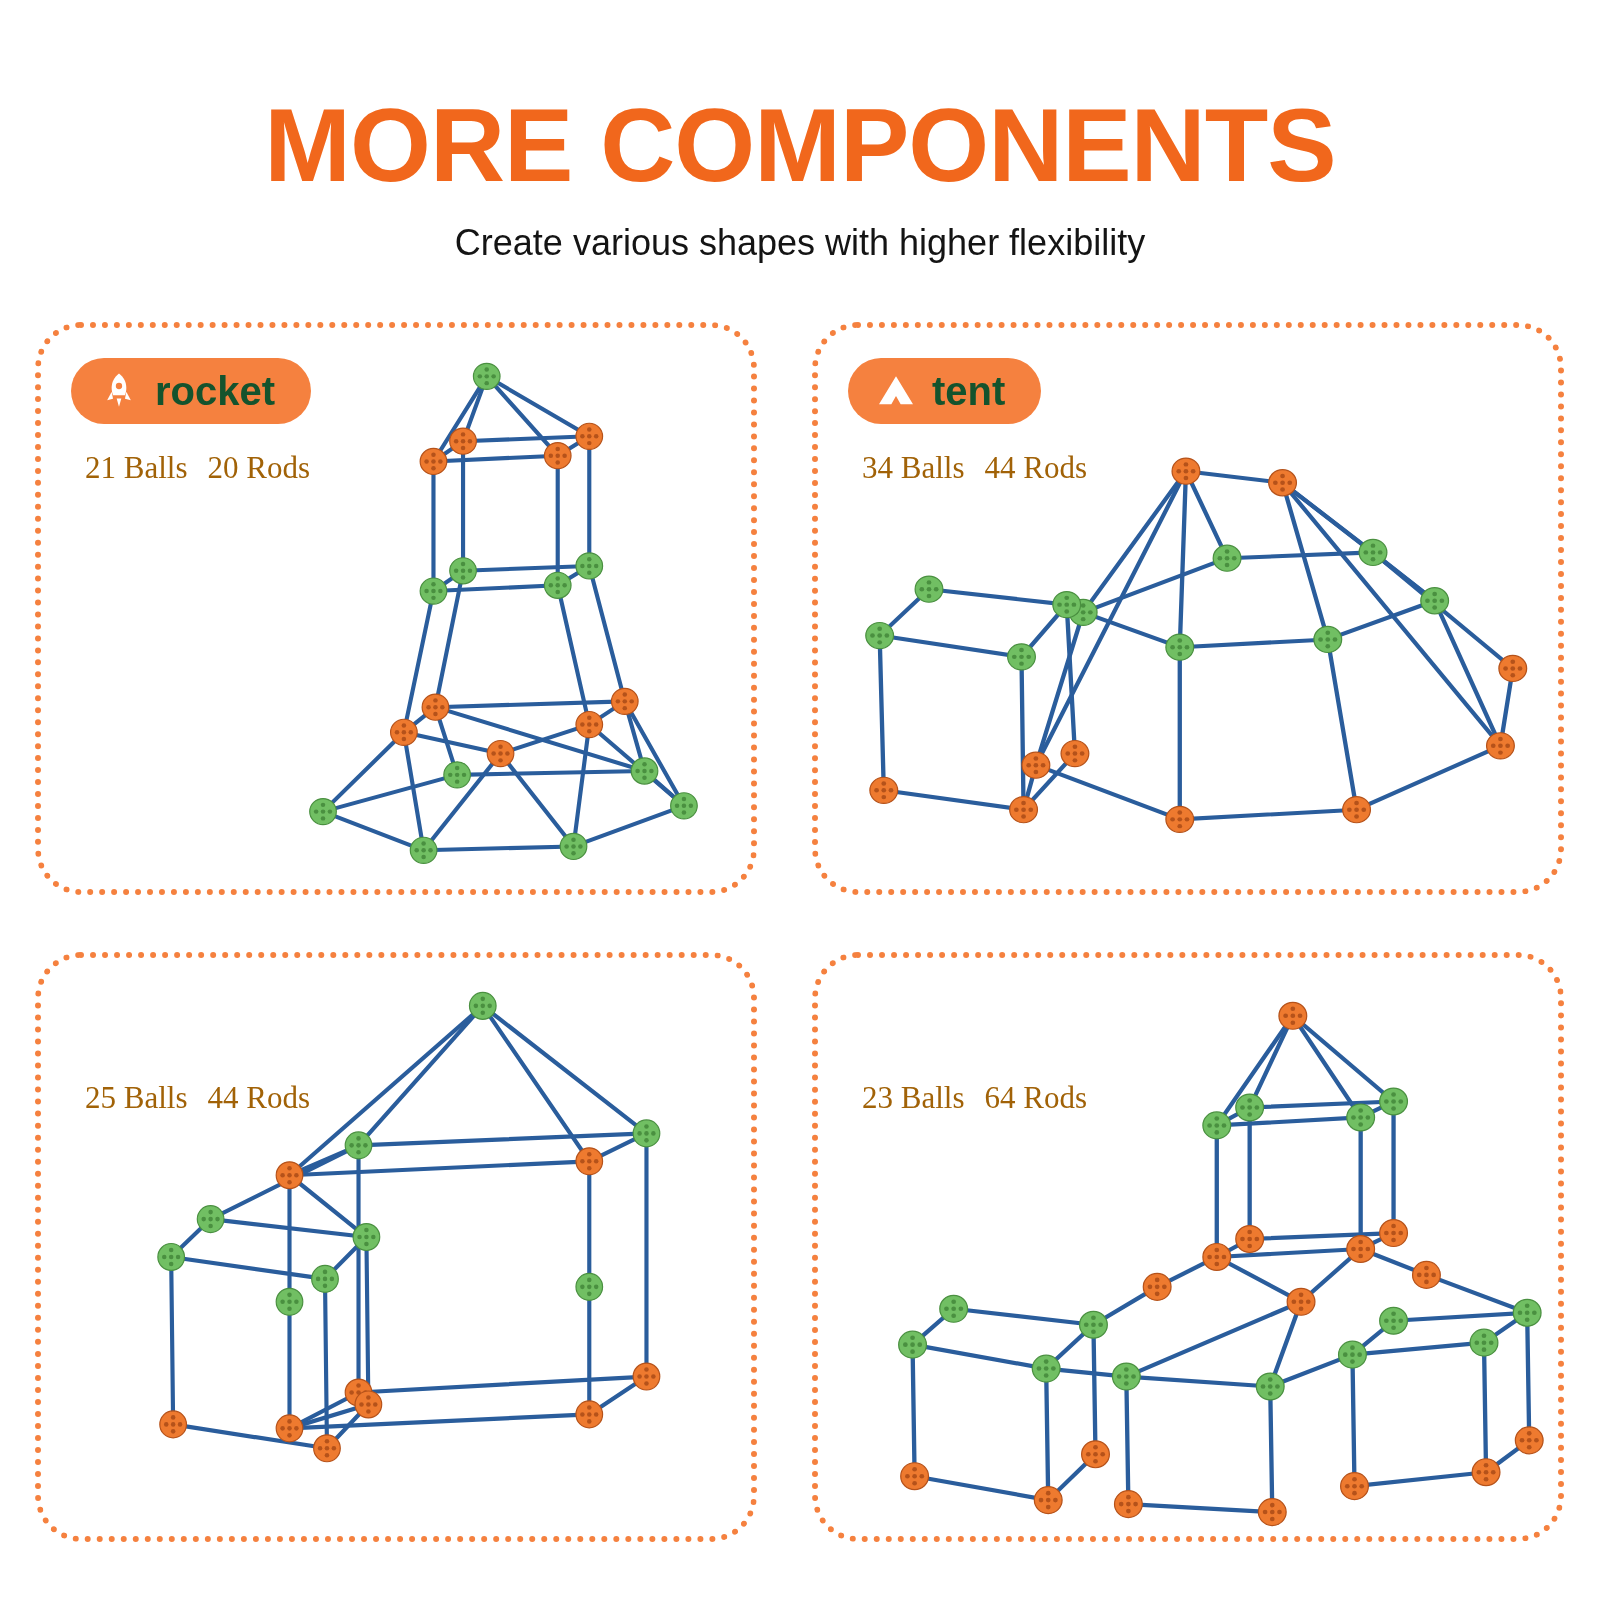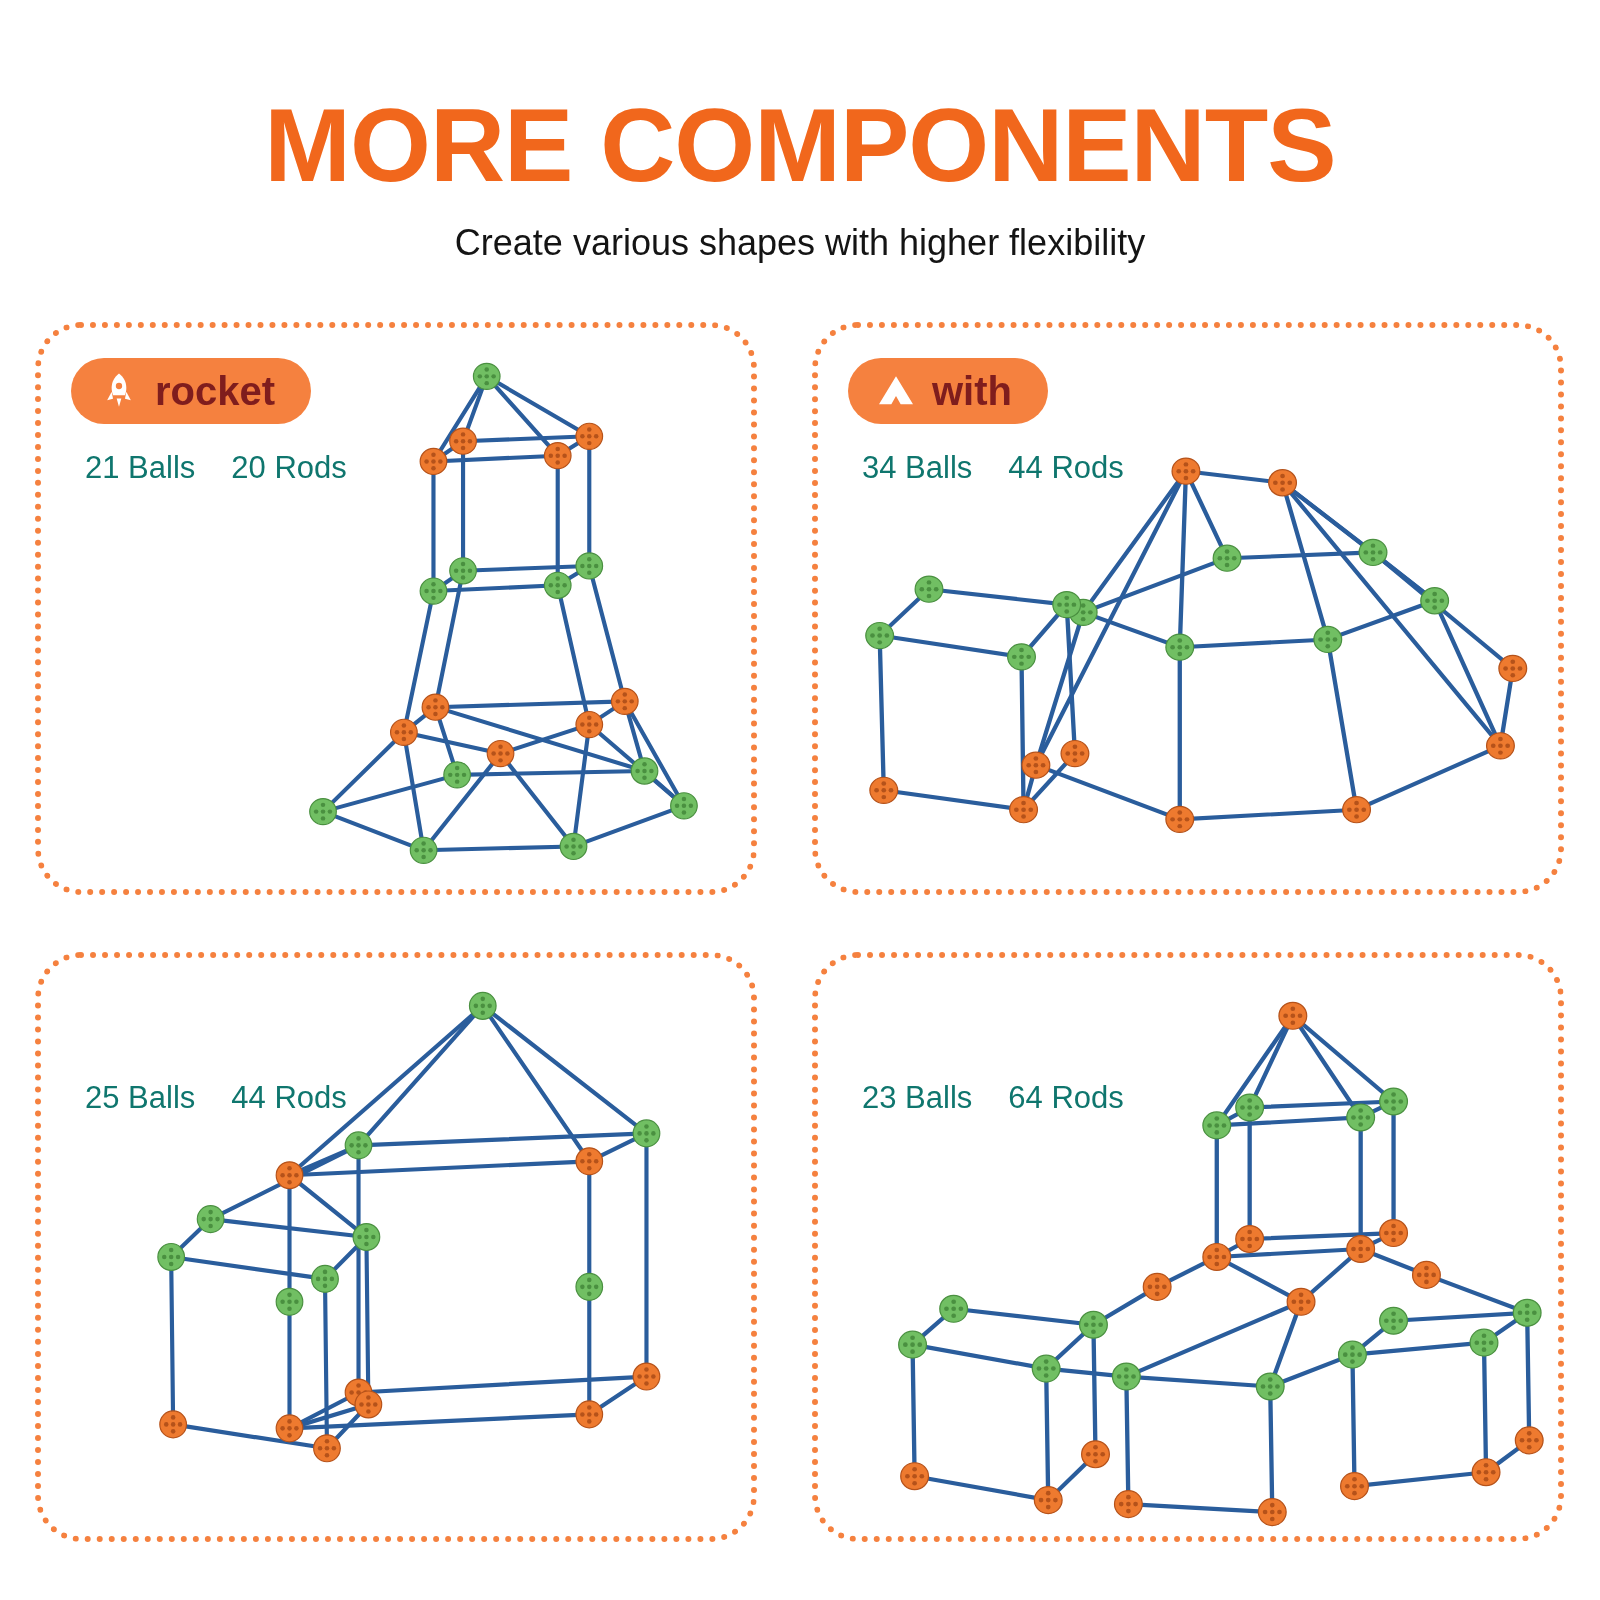--- a/index.html
+++ b/index.html
@@ -19,24 +19,24 @@
     position:absolute;border:6px dotted #f5813f;border-radius:46px;box-sizing:border-box;
     background:#ffffff;
   }
   .panel svg.structure{position:absolute;left:0;top:0;width:100%;height:100%;}
   .pill{
     position:absolute;left:30px;top:30px;height:66px;display:flex;align-items:center;gap:16px;
     background:#f5813f;border-radius:40px;padding:0 36px 0 28px;z-index:2;
   }
   .pill .picon{width:40px;height:40px;display:flex;align-items:center;justify-content:center;}
   .pill .picon svg{width:40px;height:40px;}
-  .pill .plabel{font-size:40px;font-weight:700;color:#7f1d1d;line-height:1;}
+  .pill .plabel{font-size:40px;font-weight:700;color:#14532d;line-height:1;}
   .counts{
-    position:absolute;left:44px;top:122px;display:flex;gap:36px;z-index:2;
-    font-size:31px;color:#0f766e;
+    position:absolute;left:44px;top:122px;display:flex;gap:20px;z-index:2;
+    font-size:31px;color:#a16207;font-family:Liberation Serif, serif;
   }
 </style>
 </head>
 <body>
 
 <div class="title">MORE COMPONENTS</div>
 <div class="subtitle">Create various shapes with higher flexibility</div>
 
 <section class="panel" style="left:35px;top:322px;width:722px;height:573px;">
   <svg class="structure" id="svg-rocket" viewBox="0 0 720 580" preserveAspectRatio="none">
@@ -457,21 +457,21 @@
         <circle cx="250" cy="433" r="2.3" fill="#b5521a"></circle>
         <circle cx="250" cy="447" r="2.3" fill="#b5521a"></circle>
       </g>
     </svg>
   <div class="pill">
     <span class="picon">
       <svg viewBox="0 0 24 24" fill="#ffffff">
         <path d="M12 3.2 1.8 20h7.4l2.8-5 2.8 5h7.4z"></path>
       </svg>
     </span>
-    <span class="plabel">with</span>
+    <span class="plabel">tent</span>
   </div>
   <div class="counts">
     <span>34 Balls</span>
     <span>44 Rods</span>
   </div>
 </section>
 
 <section class="panel" style="left:35px;top:952px;width:722px;height:590px;">
   <svg class="structure" id="svg-hut" viewBox="0 0 720 580" preserveAspectRatio="none">
       <line x1="448" y1="48" x2="252" y2="218" stroke="#2a5d9c" stroke-width="4.2" stroke-linecap="round"></line>

